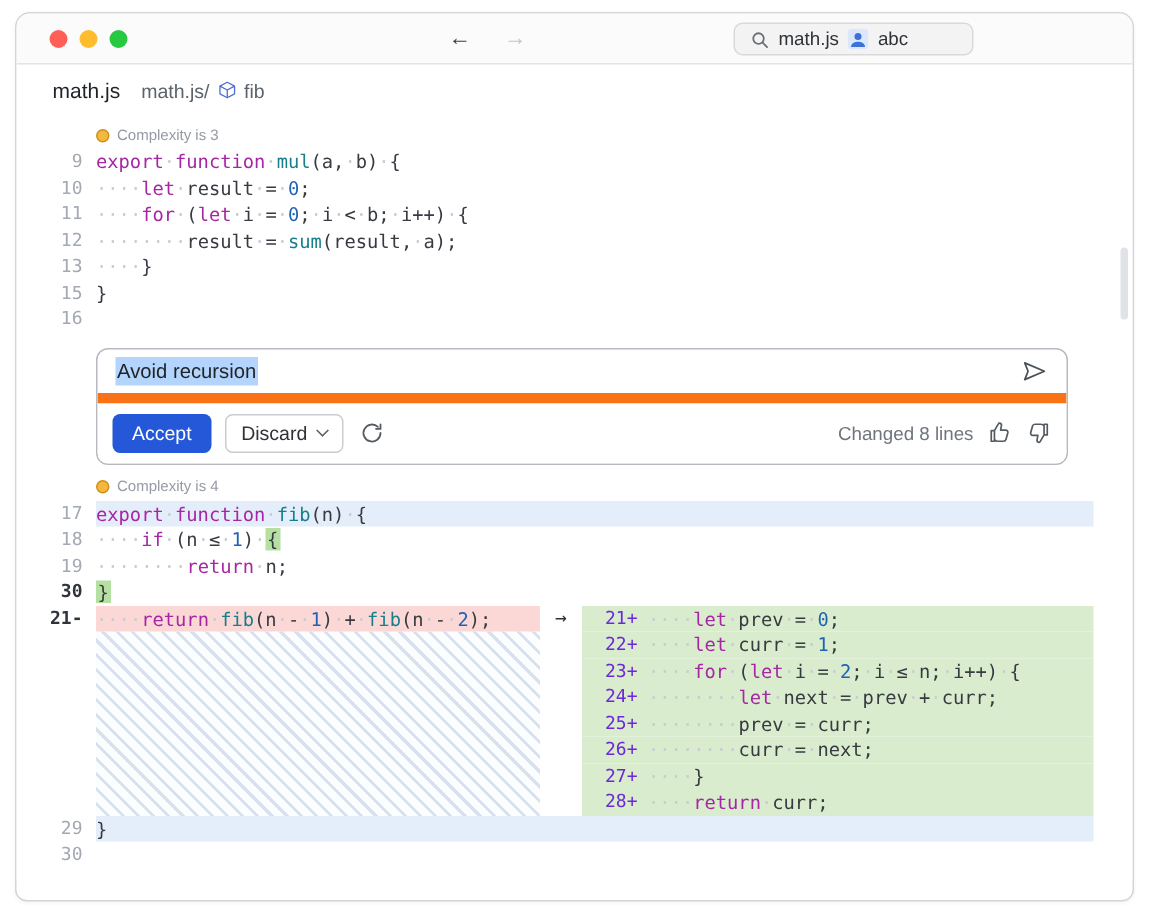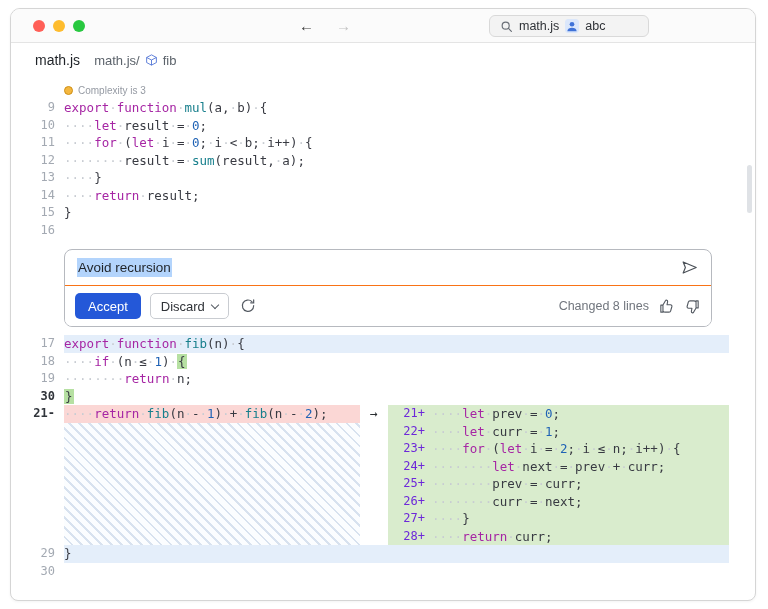--- a/index.html
+++ b/index.html
@@ -56,21 +56,21 @@
     background:repeating-linear-gradient(45deg,#fbfdff 0px,#fbfdff 5px,#d8e2ef 5px,#d8e2ef 7px)}
   .diff-arrow{flex:0 0 28px;text-align:center;line-height:var(--lh);font-size:13px;color:#2b2f33}
   .diff-right{flex:1 1 auto}
   .grow{display:flex;height:var(--lh);line-height:var(--lh);background:#d9eccd;white-space:pre}
   .g-green{flex:0 0 44px;text-align:right;padding-right:7px;color:#6d28d9;font-size:12px}
 
   
   .assist{margin:10px 17px 8px var(--gutter);border:1px solid #b6b9bf;border-radius:8px;
     background:#fff;overflow:hidden;font-family:"Liberation Sans",sans-serif}
   .assist-input{display:flex;align-items:center;height:36px;padding:0 12px;
-    border-bottom:1px solid #f97316;font-size:13.5px;color:#1f2328}
+    border-bottom:7px solid #f97316;font-size:13.5px;color:#1f2328}
   .sel{background:#b3d4fc;padding:2px 1px}
   .send{margin-left:auto;display:inline-flex}
   .assist-actions{display:flex;align-items:center;gap:9px;height:40px;padding:0 10px;background:#fff}
   button{font-family:"Liberation Sans",sans-serif;cursor:default}
   .btn-accept{background:#2458d8;color:#fff;border:none;border-radius:5px;height:26px;
     padding:0 13px;font-size:13px}
   .btn-discard{background:#fff;border:1px solid #c9ccd1;border-radius:5px;height:26px;
     padding:0 10px;font-size:13px;color:#2f3237;display:inline-flex;align-items:center;gap:7px}
   .chev{width:6px;height:6px;border-right:1.5px solid #555b63;border-bottom:1.5px solid #555b63;
     transform:rotate(45deg);margin-top:-3px}
@@ -135,21 +135,20 @@
       <span class="medal"></span>
       <span>Complexity is 3</span>
     </div>
 
     <div>
         <div class="code-row"><span class="gutter">9</span><span class="code"><span class="tok-kw">export</span><span class="ws">·</span><span class="tok-kw">function</span><span class="ws">·</span><span class="tok-fn">mul</span><span class="tok-pl">(a,</span><span class="ws">·</span><span class="tok-pl">b)</span><span class="ws">·</span><span class="tok-pl">{</span></span></div>
         <div class="code-row"><span class="gutter">10</span><span class="code"><span class="ws">·</span><span class="ws">·</span><span class="ws">·</span><span class="ws">·</span><span class="tok-kw">let</span><span class="ws">·</span><span class="tok-pl">result</span><span class="ws">·</span><span class="tok-pl">=</span><span class="ws">·</span><span class="tok-num">0</span><span class="tok-pl">;</span></span></div>
         <div class="code-row"><span class="gutter">11</span><span class="code"><span class="ws">·</span><span class="ws">·</span><span class="ws">·</span><span class="ws">·</span><span class="tok-kw">for</span><span class="ws">·</span><span class="tok-pl">(</span><span class="tok-kw">let</span><span class="ws">·</span><span class="tok-pl">i</span><span class="ws">·</span><span class="tok-pl">=</span><span class="ws">·</span><span class="tok-num">0</span><span class="tok-pl">;</span><span class="ws">·</span><span class="tok-pl">i</span><span class="ws">·</span><span class="tok-pl">&lt;</span><span class="ws">·</span><span class="tok-pl">b;</span><span class="ws">·</span><span class="tok-pl">i++)</span><span class="ws">·</span><span class="tok-pl">{</span></span></div>
         <div class="code-row"><span class="gutter">12</span><span class="code"><span class="ws">·</span><span class="ws">·</span><span class="ws">·</span><span class="ws">·</span><span class="ws">·</span><span class="ws">·</span><span class="ws">·</span><span class="ws">·</span><span class="tok-pl">result</span><span class="ws">·</span><span class="tok-pl">=</span><span class="ws">·</span><span class="tok-fn">sum</span><span class="tok-pl">(result,</span><span class="ws">·</span><span class="tok-pl">a);</span></span></div>
         <div class="code-row"><span class="gutter">13</span><span class="code"><span class="ws">·</span><span class="ws">·</span><span class="ws">·</span><span class="ws">·</span><span class="tok-pl">}</span></span></div>
-        <div class="code-row"><span class="gutter">14</span><span class="code"><span class="ws">·</span><span class="ws">·</span><span class="ws">·</span><span class="ws">·</span><span class="tok-kw">return</span><span class="ws">·</span><span class="tok-pl">result;</span></span></div>
         <div class="code-row"><span class="gutter">15</span><span class="code"><span class="tok-pl">}</span></span></div>
         <div class="code-row"><span class="gutter">16</span><span class="code"></span></div>
       </div>
 
     <div class="assist">
       <div class="assist-input">
         <span class="sel">Avoid recursion</span>
         <span class="send">
           <svg width="19" height="19" viewBox="0 0 24 24" fill="none" stroke="#4b5158" stroke-width="1.5" stroke-linejoin="round">
               <path d="M4 19 20.5 12 4 5l2.8 7L4 19z"></path>
@@ -177,20 +176,24 @@
         <span class="thumb">
           <svg width="17" height="17" viewBox="0 0 24 24" fill="none" stroke="#555b63" stroke-width="1.6" stroke-linejoin="round" stroke-linecap="round">
               <g transform="rotate(180 12 12)">
                 <path d="M4 10h3v10H4zM7 18.5c.8.9 1.6 1.5 3 1.5h5.6c1.1 0 2-.7 2.3-1.8l1.7-6.2c.3-1.2-.6-2.5-1.9-2.5h-4.9l.8-4.2c.2-1.1-.6-2.1-1.7-2.3-.5-.1-1 .2-1.2.6L7 10"></path>
               </g>
             </svg>
         </span>
       </div>
     </div>
 
+    <div class="annot">
+      <span class="medal"></span>
+      <span>Complexity is 4</span>
+    </div>
 
     <div>
         <div class="code-row row-blue"><span class="gutter">17</span><span class="code"><span class="tok-kw">export</span><span class="ws">·</span><span class="tok-kw">function</span><span class="ws">·</span><span class="tok-fn">fib</span><span class="tok-pl">(n)</span><span class="ws">·</span><span class="tok-pl">{</span></span></div>
         <div class="code-row"><span class="gutter">18</span><span class="code"><span class="ws">·</span><span class="ws">·</span><span class="ws">·</span><span class="ws">·</span><span class="tok-kw">if</span><span class="ws">·</span><span class="tok-pl">(n</span><span class="ws">·</span><span class="tok-pl">≤</span><span class="ws">·</span><span class="tok-num">1</span><span class="tok-pl">)</span><span class="ws">·</span><span class="tok-add">{</span></span></div>
         <div class="code-row"><span class="gutter">19</span><span class="code"><span class="ws">·</span><span class="ws">·</span><span class="ws">·</span><span class="ws">·</span><span class="ws">·</span><span class="ws">·</span><span class="ws">·</span><span class="ws">·</span><span class="tok-kw">return</span><span class="ws">·</span><span class="tok-pl">n;</span></span></div>
         <div class="code-row"><span class="gutter g-bold">30</span><span class="code"><span class="tok-add">}</span></span></div>
       </div>
 
     <div class="diff-region">
       <div class="diff-left">

